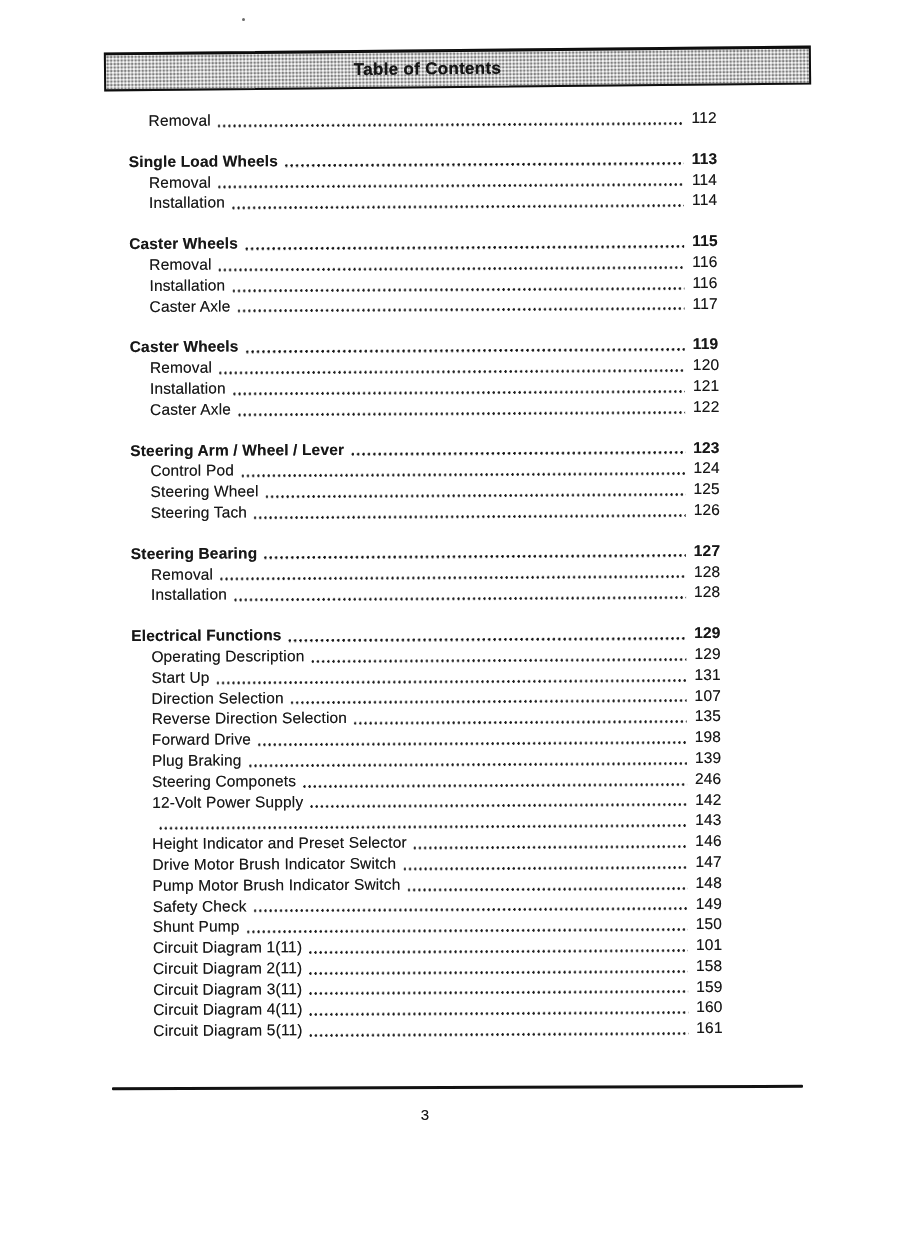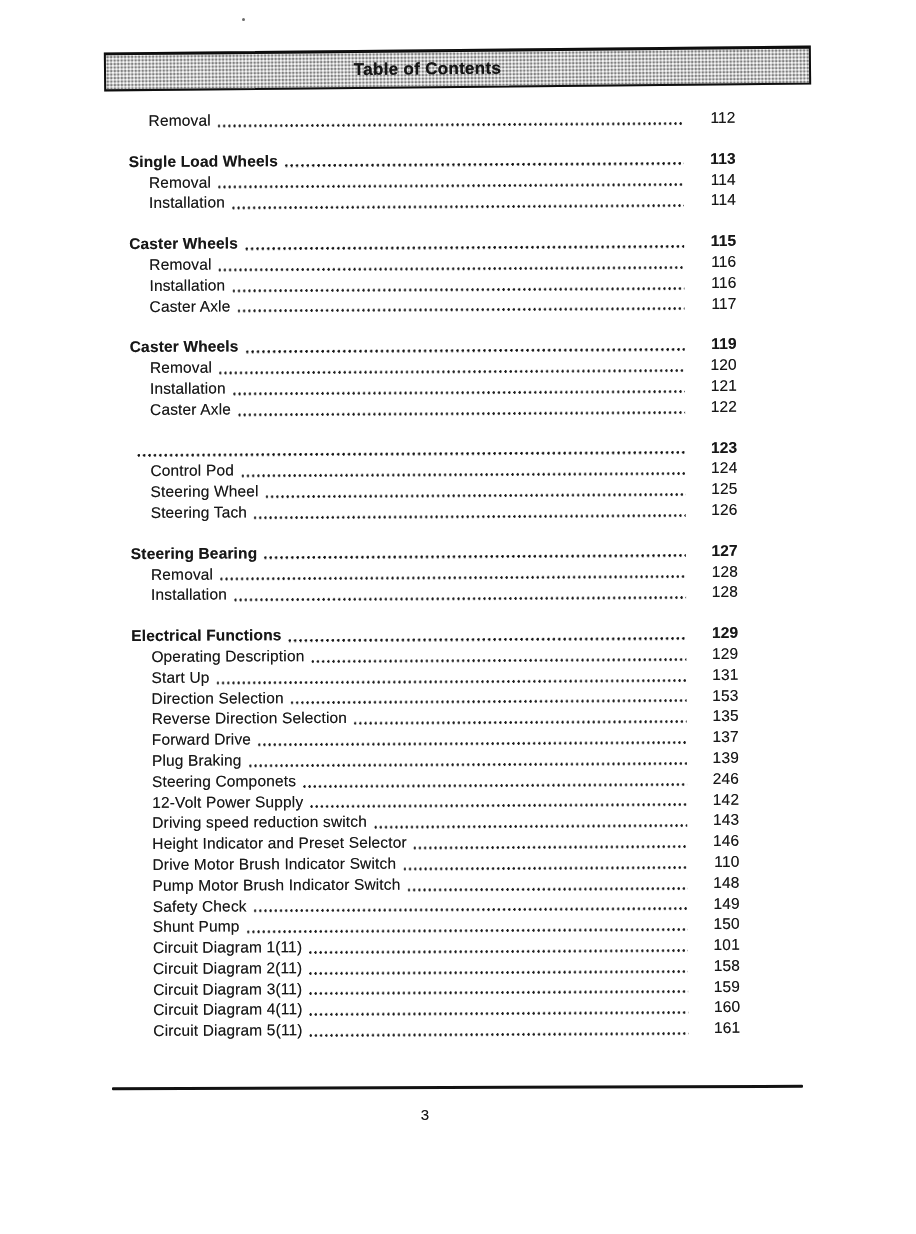--- a/index.html
+++ b/index.html
@@ -87,21 +87,20 @@
     background-size: 5.2px 3px;
     background-repeat: repeat-x;
   }
   .toc-row.head .toc-leader::after {
     height: 3.4px;
     background-image: radial-gradient(circle at 1.5px 1.6px, #121212 1.2px, transparent 1.6px);
     background-size: 5.4px 3.4px;
   }
   .toc-page {
     width: 44px;
-    text-align: right;
     white-space: nowrap;
   }
 
   
   .footer-rule {
     position: absolute;
     left: 112px; top: 1086px;
     width: 691px; height: 3px;
     background: #121212;
     transform: rotate(-0.2deg);
@@ -189,20 +188,21 @@
         <span class="toc-page">121</span>
       </div>
       <div class="toc-row sub">
         <span class="toc-label">Caster Axle</span>
         <span class="toc-leader"></span>
         <span class="toc-page">122</span>
       </div>
     </div>
     <div class="toc-group">
       <div class="toc-row head">
+        <span class="toc-label">Steering Arm / Wheel / Lever</span>
         <span class="toc-leader"></span>
         <span class="toc-page">123</span>
       </div>
       <div class="toc-row sub">
         <span class="toc-label">Control Pod</span>
         <span class="toc-leader"></span>
         <span class="toc-page">124</span>
       </div>
       <div class="toc-row sub">
         <span class="toc-label">Steering Wheel</span>
@@ -244,61 +244,60 @@
         <span class="toc-page">129</span>
       </div>
       <div class="toc-row sub">
         <span class="toc-label">Start Up</span>
         <span class="toc-leader"></span>
         <span class="toc-page">131</span>
       </div>
       <div class="toc-row sub">
         <span class="toc-label">Direction Selection</span>
         <span class="toc-leader"></span>
-        <span class="toc-page">153</span>
+        <span class="toc-page">107</span>
       </div>
       <div class="toc-row sub">
         <span class="toc-label">Reverse Direction Selection</span>
         <span class="toc-leader"></span>
         <span class="toc-page">135</span>
       </div>
       <div class="toc-row sub">
         <span class="toc-label">Forward Drive</span>
         <span class="toc-leader"></span>
-        <span class="toc-page">137</span>
+        <span class="toc-page">198</span>
       </div>
       <div class="toc-row sub">
         <span class="toc-label">Plug Braking</span>
         <span class="toc-leader"></span>
         <span class="toc-page">139</span>
       </div>
       <div class="toc-row sub">
         <span class="toc-label">Steering Componets</span>
         <span class="toc-leader"></span>
         <span class="toc-page">246</span>
       </div>
       <div class="toc-row sub">
         <span class="toc-label">12-Volt Power Supply</span>
         <span class="toc-leader"></span>
         <span class="toc-page">142</span>
       </div>
       <div class="toc-row sub">
-        <span class="toc-label">Driving speed reduction switch</span>
         <span class="toc-leader"></span>
         <span class="toc-page">143</span>
       </div>
       <div class="toc-row sub">
         <span class="toc-label">Height Indicator and Preset Selector</span>
         <span class="toc-leader"></span>
         <span class="toc-page">146</span>
       </div>
       <div class="toc-row sub">
         <span class="toc-label">Drive Motor Brush Indicator Switch</span>
         <span class="toc-leader"></span>
-        <span class="toc-page">110</span>
+        <span class="toc-page">147</span>
       </div>
       <div class="toc-row sub">
         <span class="toc-label">Pump Motor Brush Indicator Switch</span>
         <span class="toc-leader"></span>
         <span class="toc-page">148</span>
       </div>
       <div class="toc-row sub">
         <span class="toc-label">Safety Check</span>
         <span class="toc-leader"></span>
         <span class="toc-page">149</span>

